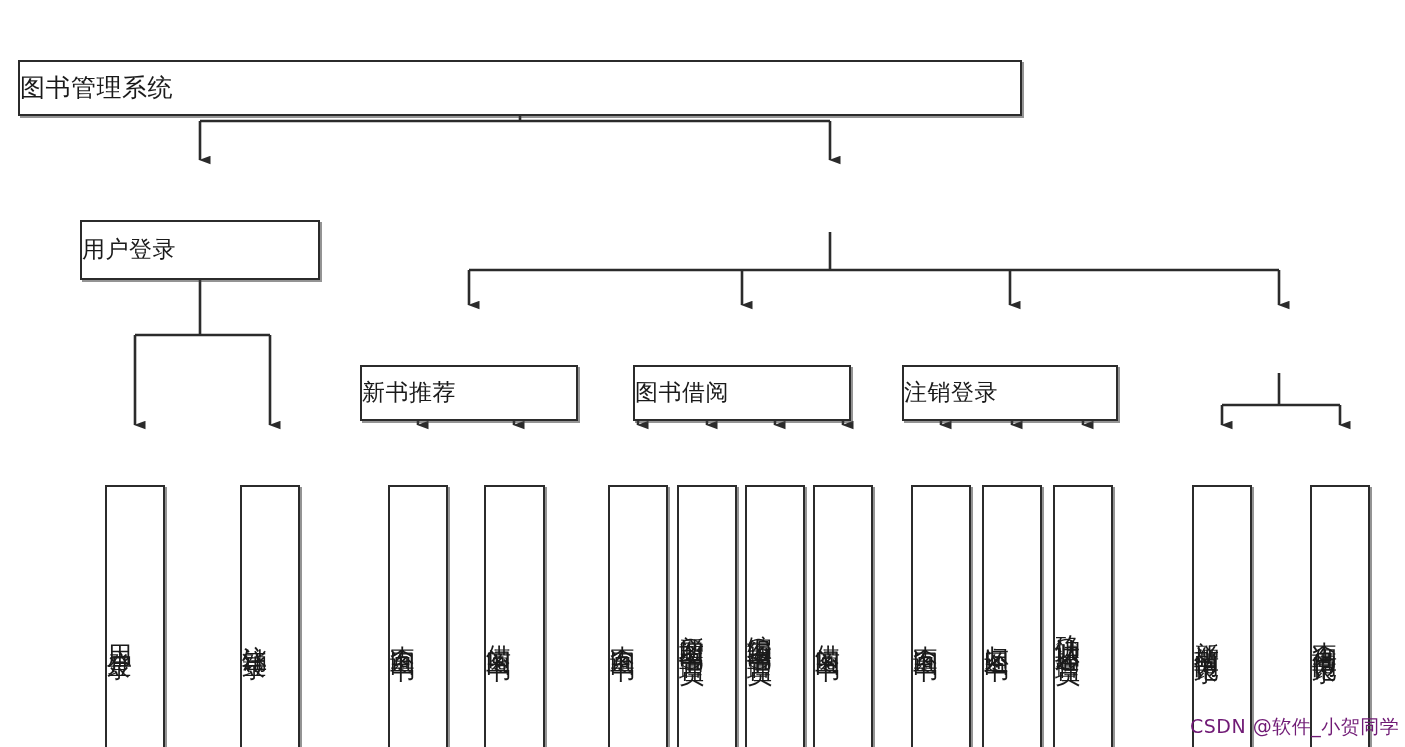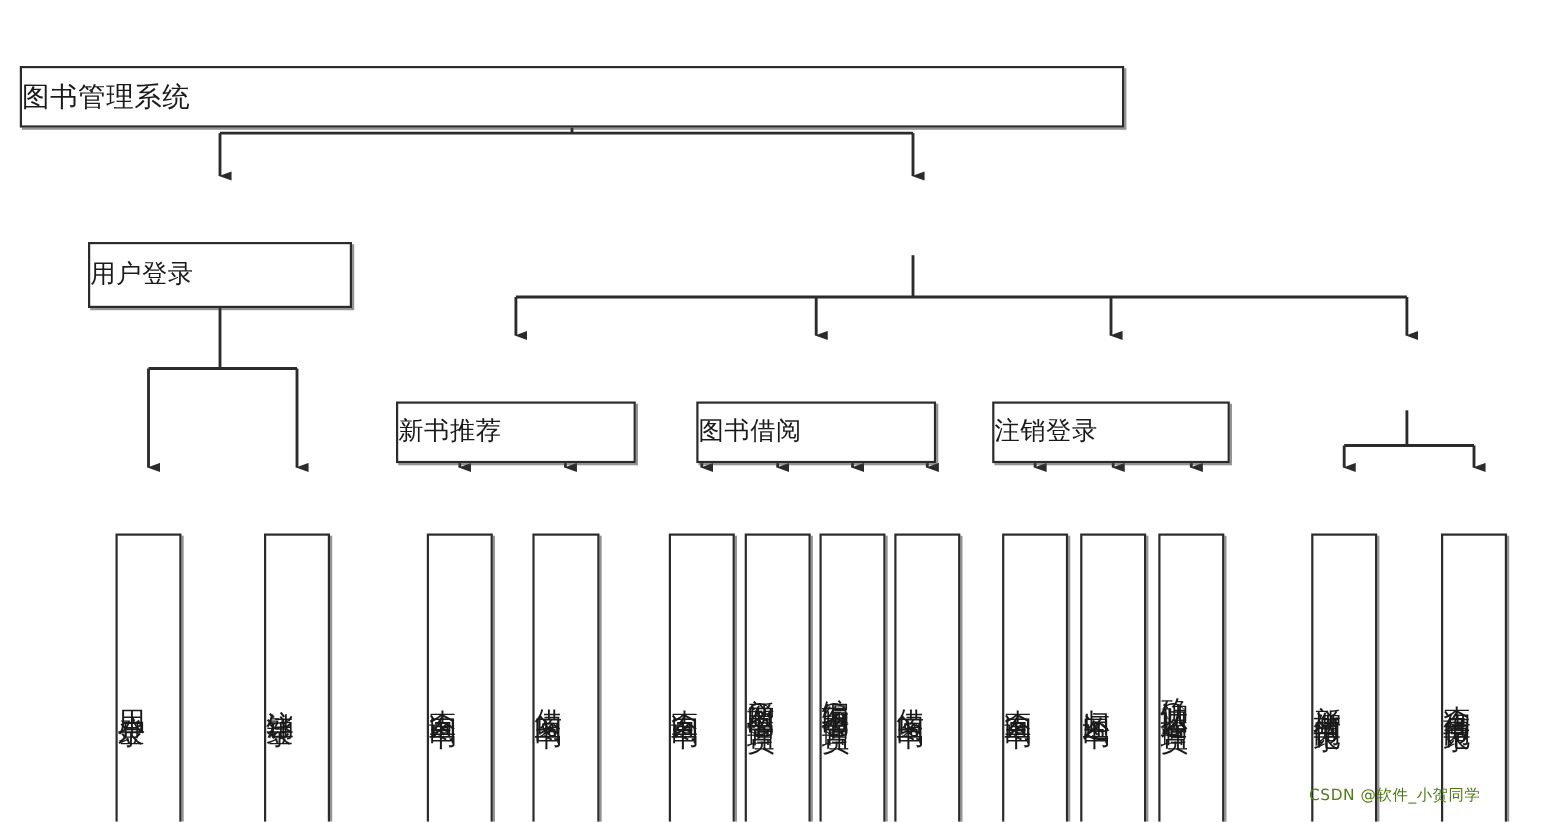--- a/index.html
+++ b/index.html
@@ -59,22 +59,22 @@
   .node.vert .lbl {
     writing-mode: vertical-rl;
     text-orientation: upright;
     font-size: 25px;
     line-height: 1.0;
     letter-spacing: 4px;
     max-height: 100%;
   }
   .watermark {
     position: absolute;
-    font-size: 14px;
-    color: #4d7c0f;
+    font-size: 19px;
+    color: #701a75;
     white-space: nowrap;
     z-index: 5;
     letter-spacing: 0.5px;
   }
 </style>
 </head>
 <body>
 
 <div id="canvas">
 

